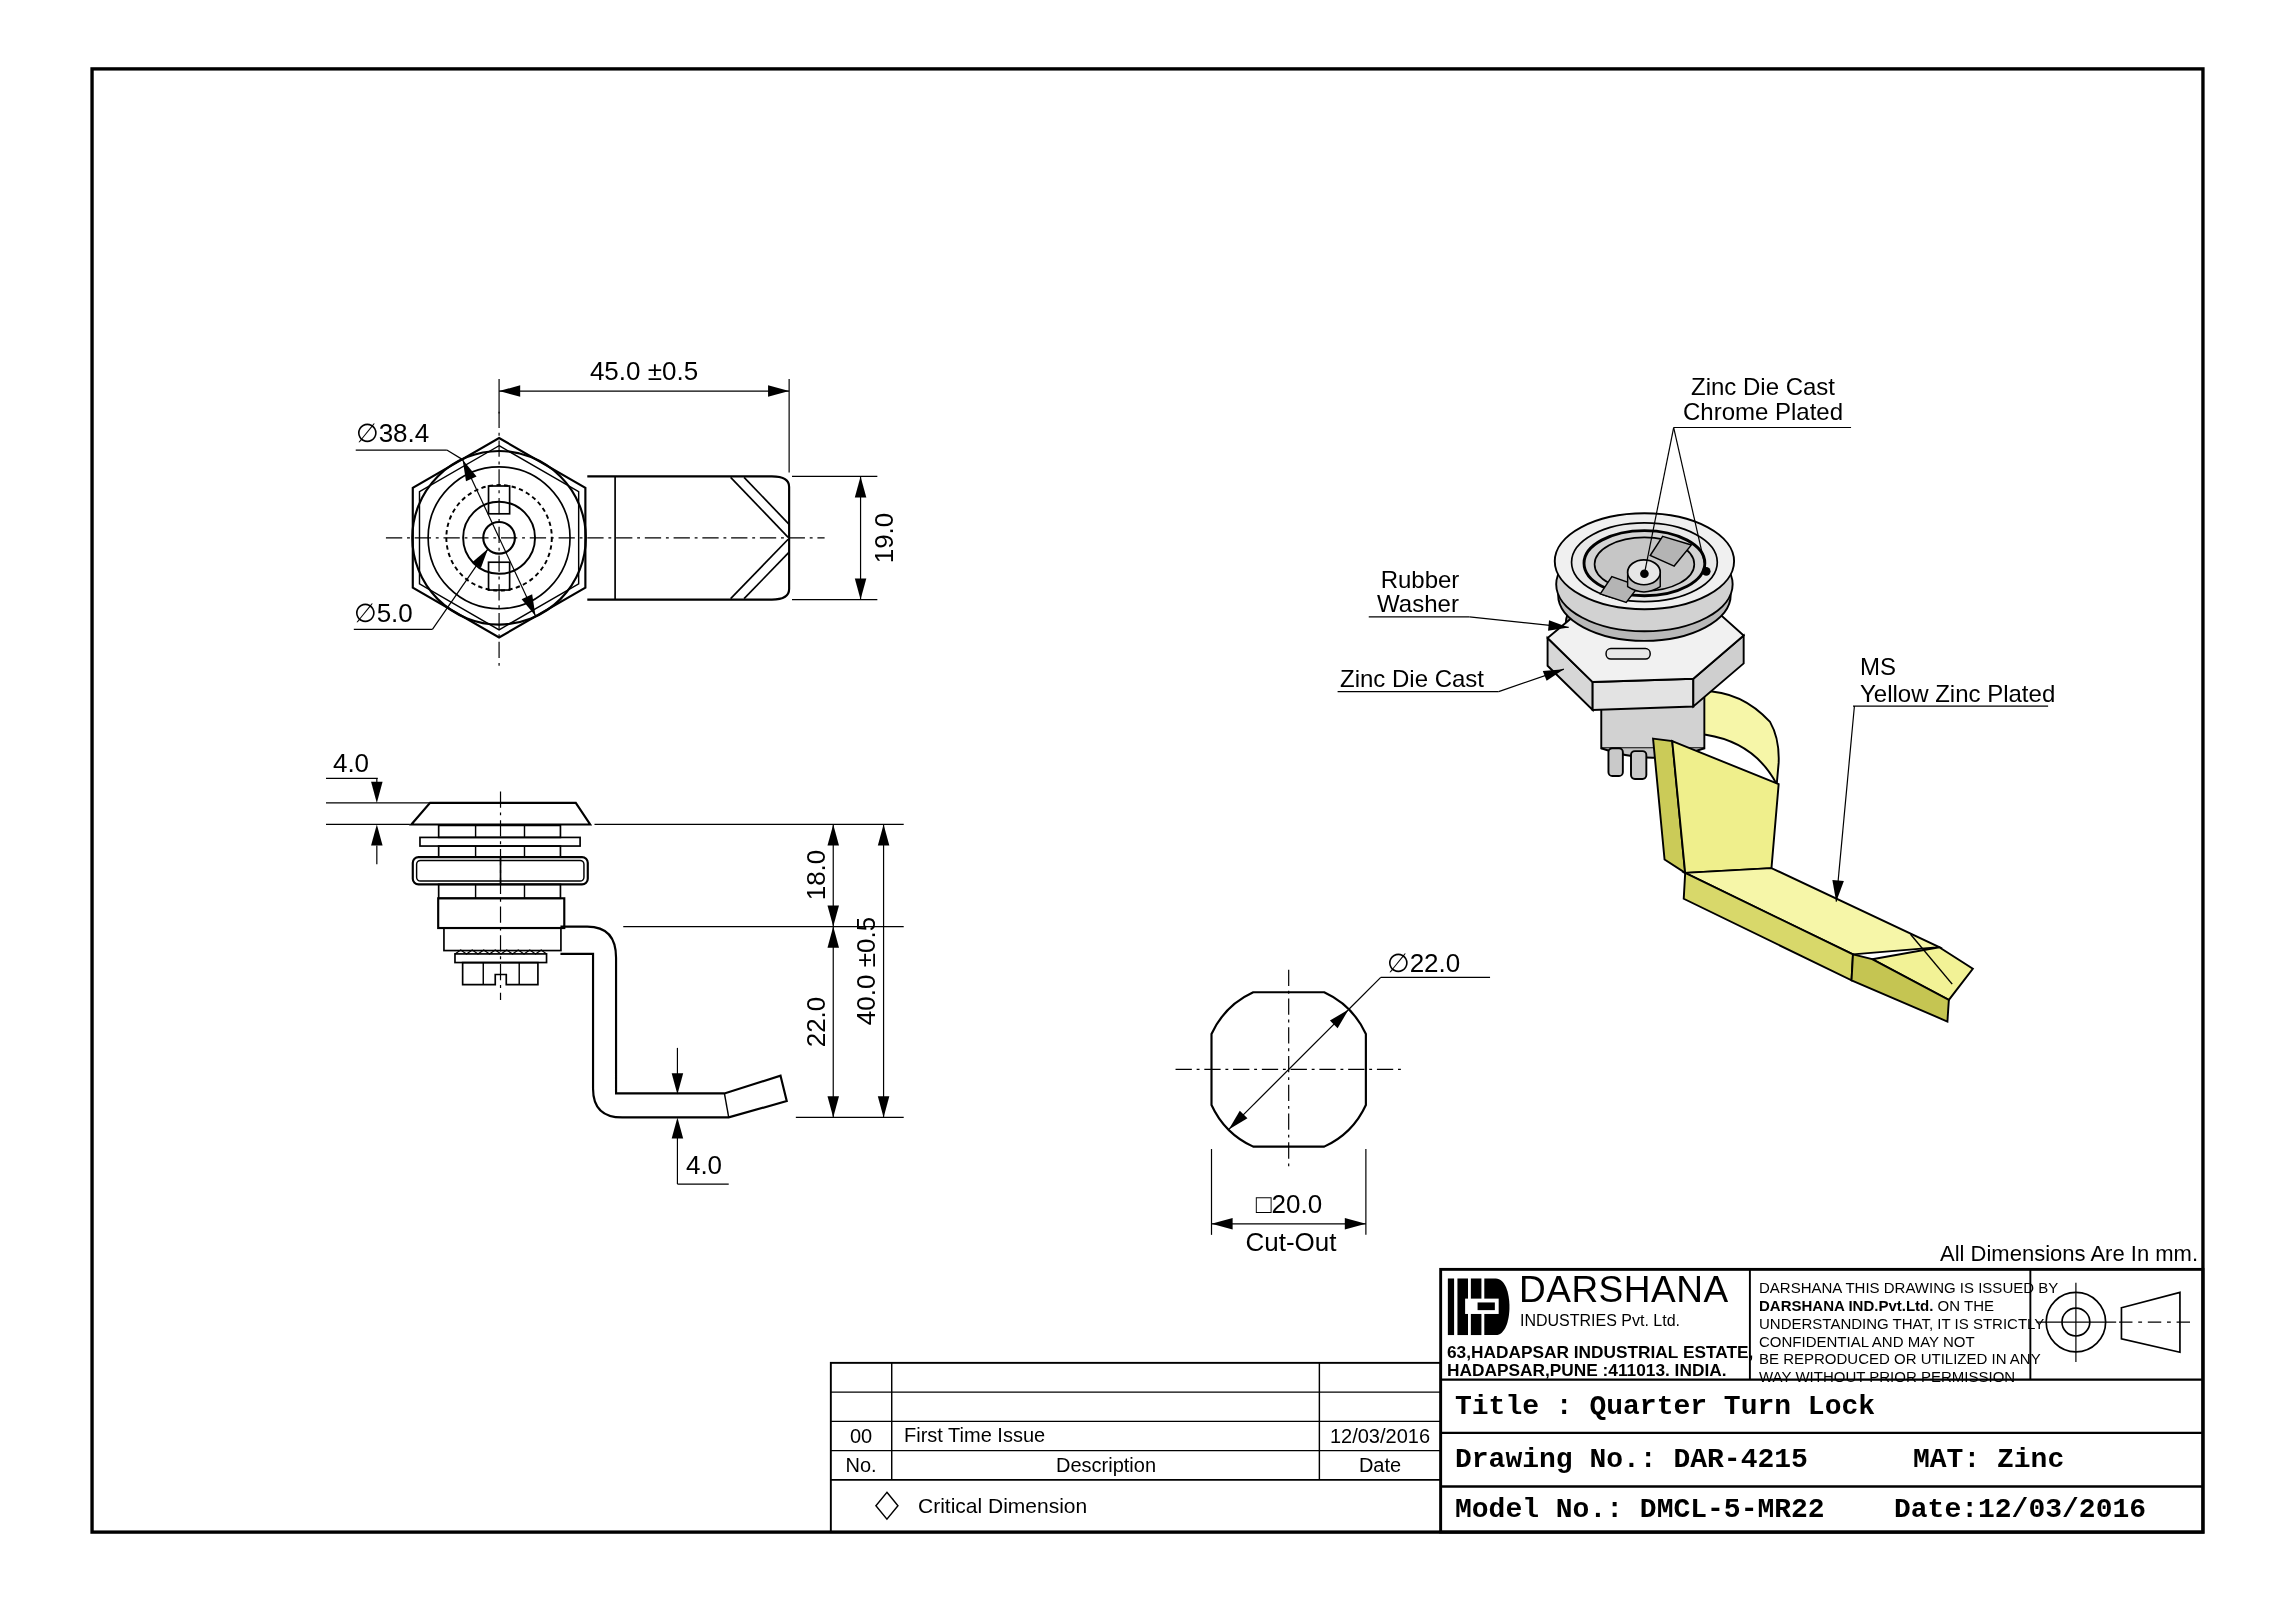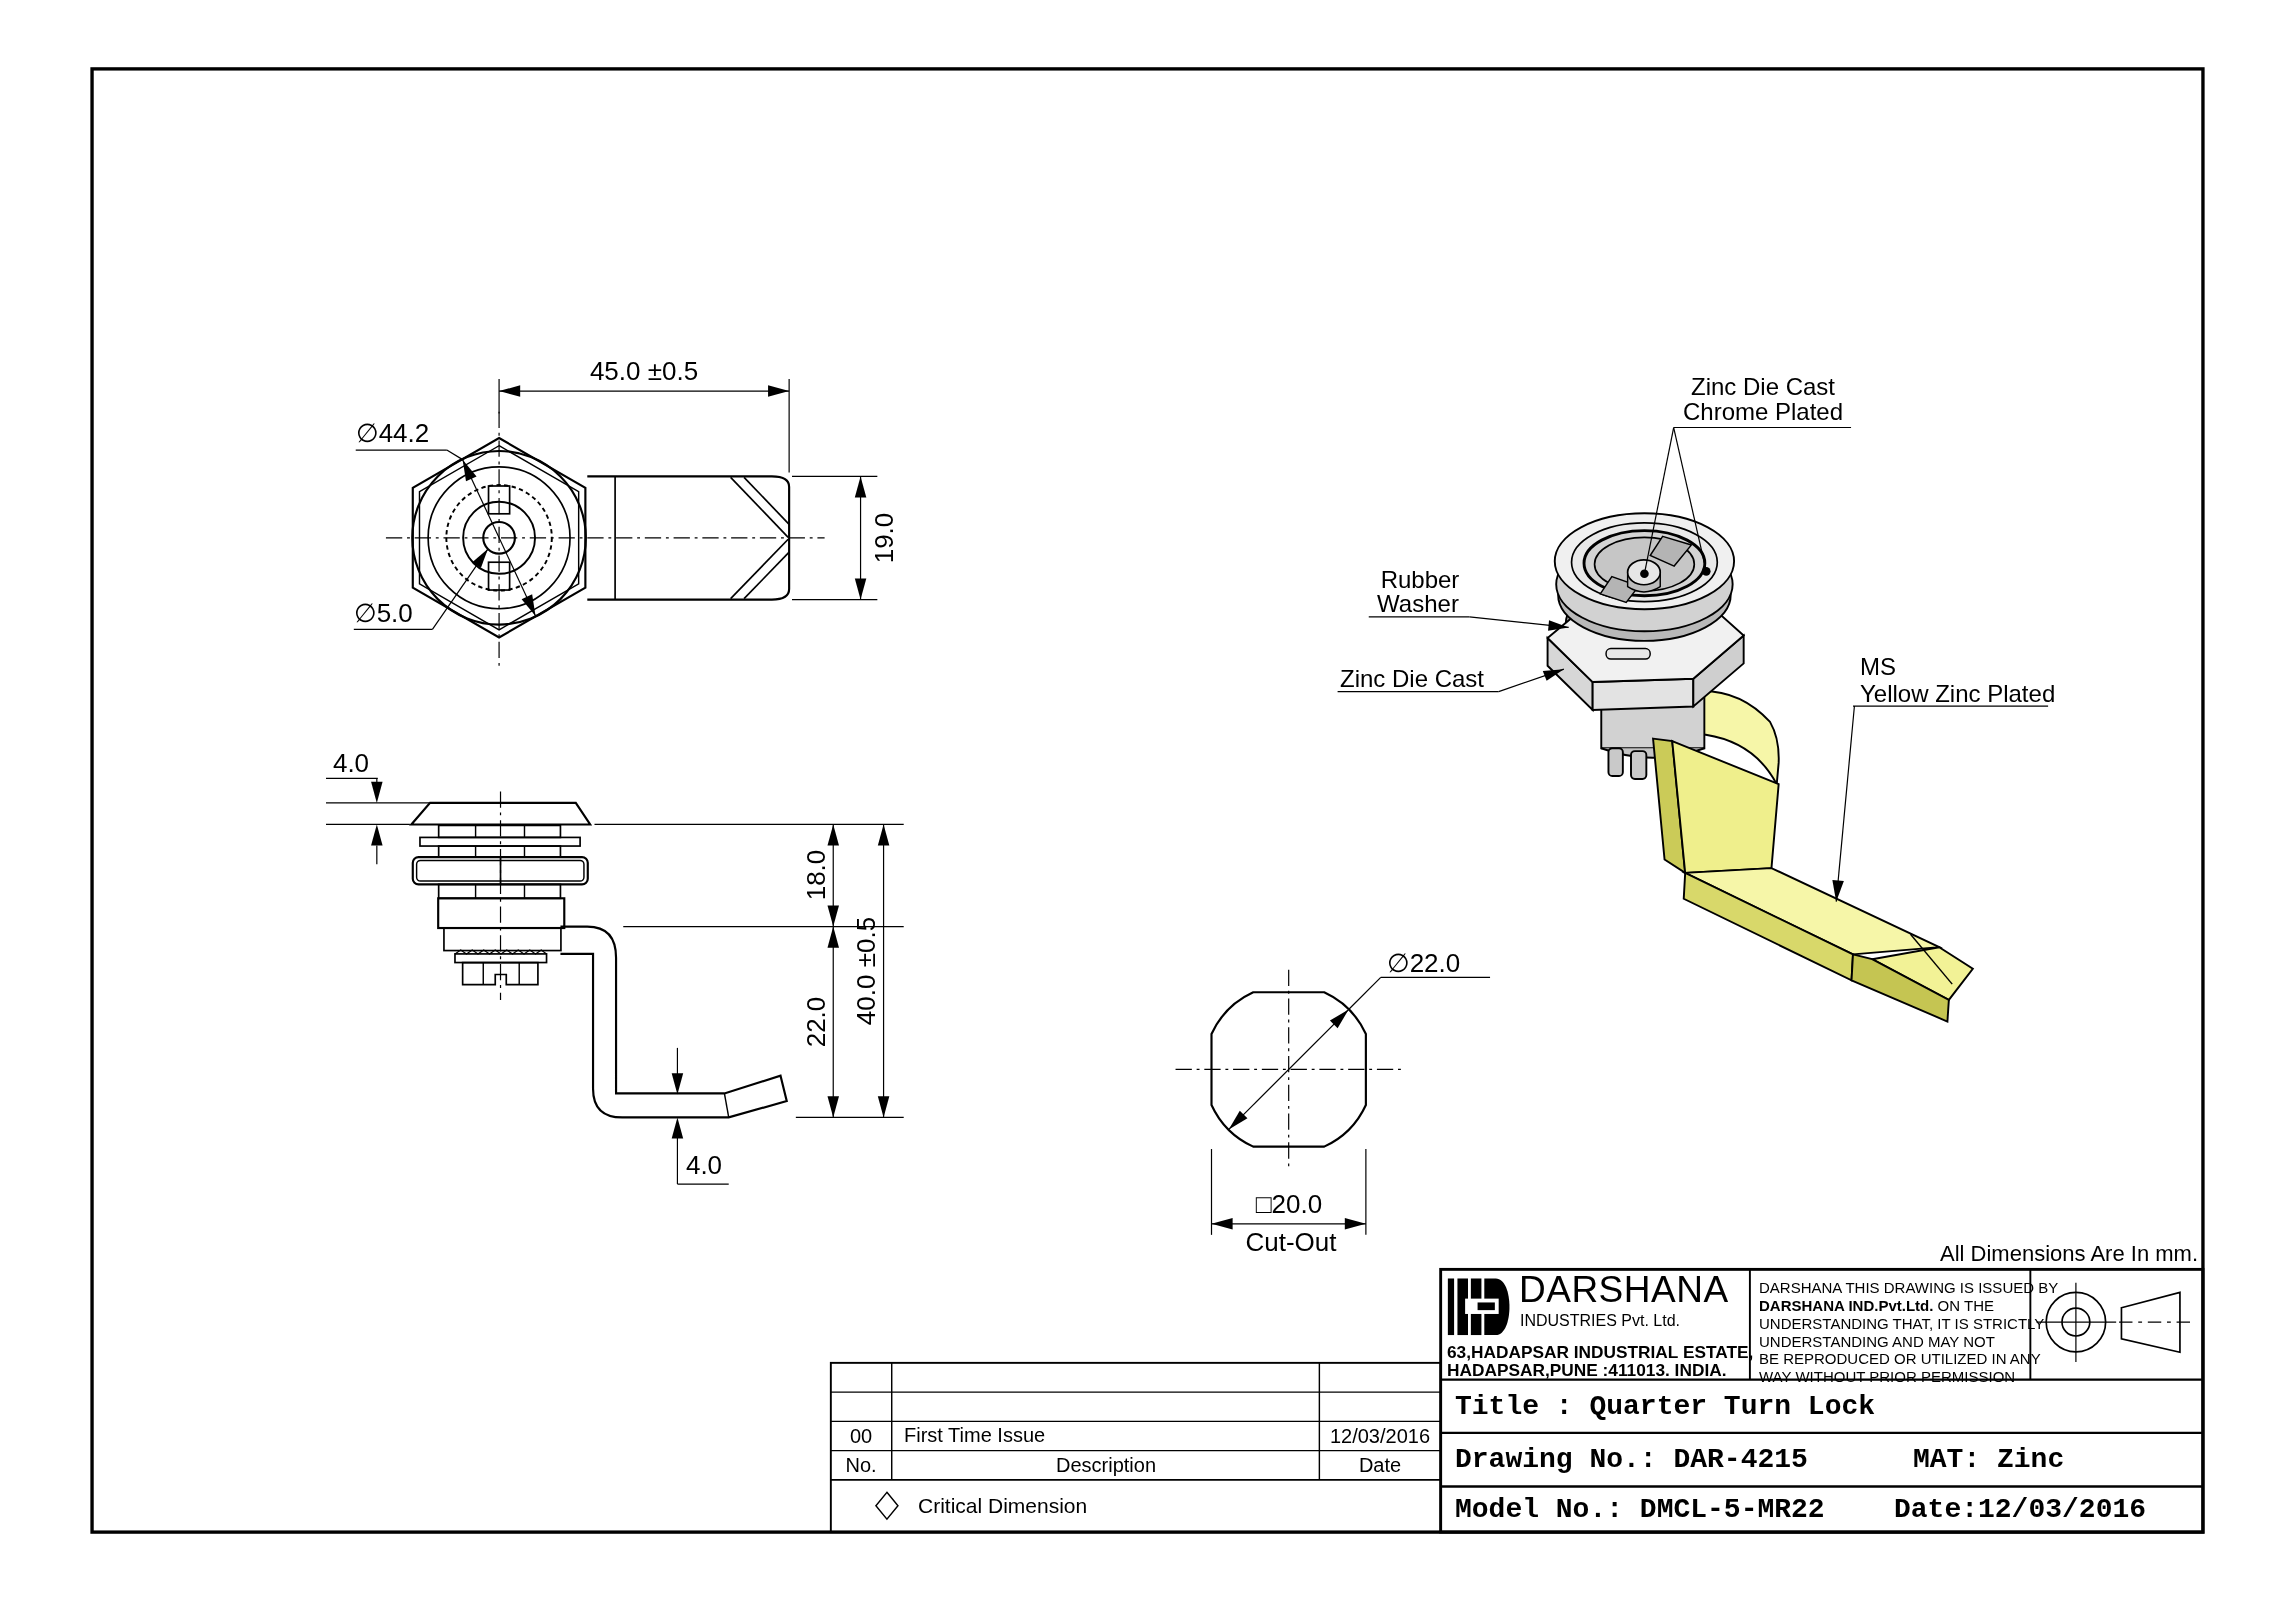--- a/index.html
+++ b/index.html
@@ -251,21 +251,21 @@
     <circle cx="4330" cy="2757" r="29"></circle>
     <line x1="4248" y1="2757" x2="4414" y2="2757" stroke-width="2.5"></line>
     <line x1="4330" y1="2675" x2="4330" y2="2840" stroke-width="2.5"></line>
     <polygon points="4425,2727 4547,2695 4547,2820 4425,2792"></polygon>
     <path d="M4420,2757 H4578" stroke-width="2.5" stroke-dasharray="28 12 8 12"></path>
   </g>
 </svg>
 
   <div class="t dim ctr" style="left:644px;top:372px;">45.0 ±0.5</div>
   <div class="t dim vt" style="left:885px;top:538px;">19.0</div>
-  <div class="t dim" style="left:356px;top:420px;">∅44.2</div>
+  <div class="t dim" style="left:356px;top:420px;">∅38.4</div>
   <div class="t dim" style="left:354px;top:600px;">∅5.0</div>
 
   <div class="t dim ctr" style="left:351px;top:764px;">4.0</div>
   <div class="t dim vt" style="left:817px;top:875px;">18.0</div>
   <div class="t dim vt" style="left:817px;top:1022px;">22.0</div>
   <div class="t dim vt" style="left:867px;top:971px;">40.0 ±0.5</div>
   <div class="t dim ctr" style="left:704px;top:1166px;">4.0</div>
 
   <div class="t dim" style="left:1387px;top:950px;">∅22.0</div>
   <div class="t dim ctr" style="left:1289px;top:1205px;">□20.0</div>
@@ -290,21 +290,21 @@
   <div class="t rev" style="left:918px;top:1495px;font-size:21px;">Critical Dimension</div>
 
   <div class="t company" style="left:1519px;top:1271px;">DARSHANA</div>
   <div class="t suffix" style="left:1520px;top:1313px;">INDUSTRIES Pvt. Ltd.</div>
   <div class="t addr" style="left:1447px;top:1343px;">63,HADAPSAR INDUSTRIAL ESTATE,</div>
   <div class="t addr" style="left:1447px;top:1361px;">HADAPSAR,PUNE :411013. INDIA.</div>
 
   <div class="t cp" style="left:1759px;top:1279px;">DARSHANA THIS DRAWING IS ISSUED BY</div>
   <div class="t cp" style="left:1759px;top:1297px;"><span style="font-weight:bold;">DARSHANA IND.Pvt.Ltd.</span><span> ON THE</span></div>
   <div class="t cp" style="left:1759px;top:1315px;text-align:right;">UNDERSTANDING THAT, IT IS STRICTLY</div>
-  <div class="t cp" style="left:1759px;top:1333px;">UNDERSTANDING AND MAY NOT</div>
+  <div class="t cp" style="left:1759px;top:1333px;">CONFIDENTIAL AND MAY NOT</div>
   <div class="t cp" style="left:1759px;top:1350px;">BE REPRODUCED OR UTILIZED IN ANY</div>
   <div class="t cp" style="left:1759px;top:1368px;">WAY WITHOUT PRIOR PERMISSION</div>
 
   <div class="t mono" style="left:1455px;top:1392px;">Title : Quarter Turn Lock</div>
   <div class="t mono" style="left:1455px;top:1445px;">Drawing No.: DAR-4215</div>
   <div class="t mono" style="left:1913px;top:1445px;">MAT: Zinc</div>
   <div class="t mono" style="left:1455px;top:1495px;">Model No.: DMCL-5-MR22</div>
   <div class="t mono" style="left:1894px;top:1495px;">Date:12/03/2016</div>
 
 </div>

